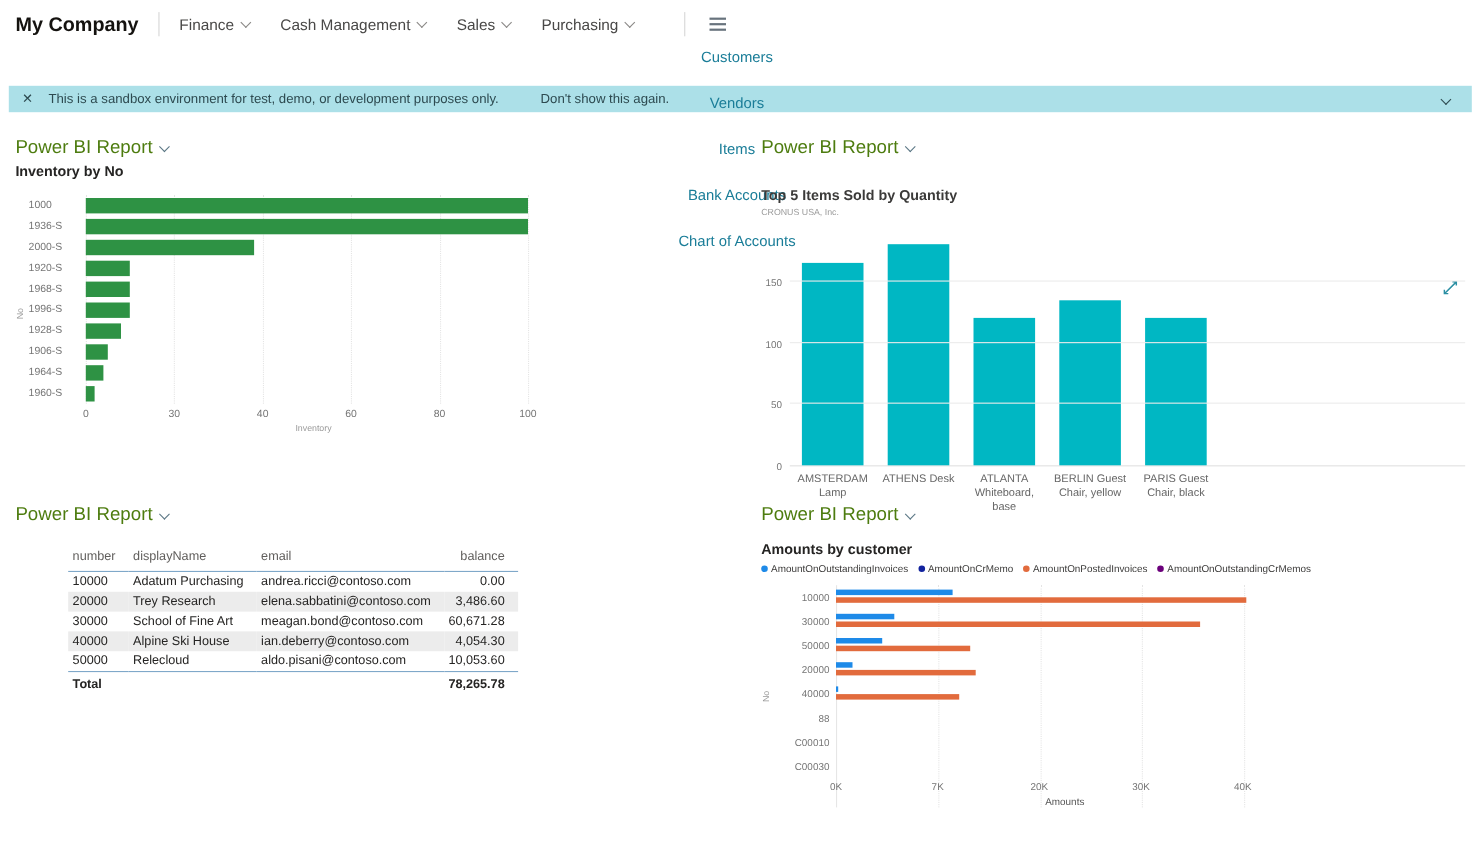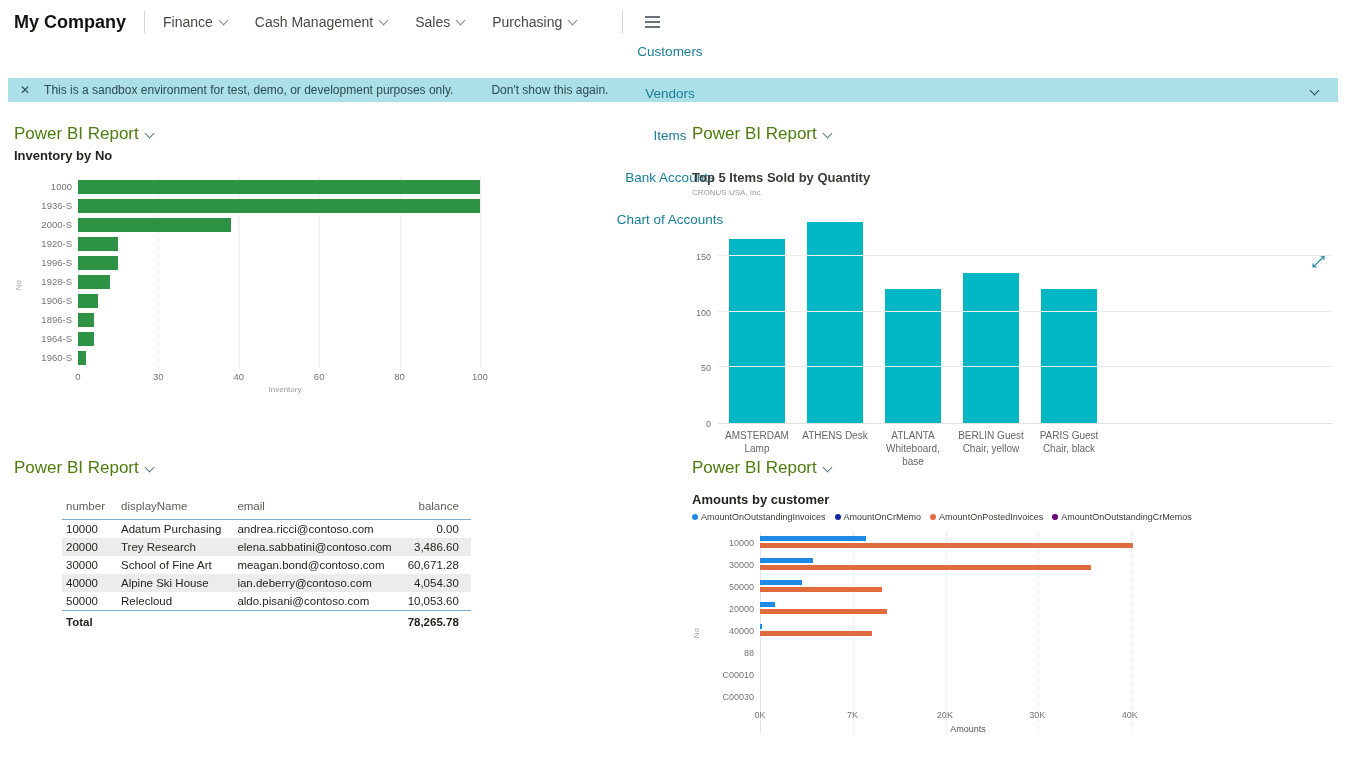--- a/index.html
+++ b/index.html
@@ -33,21 +33,21 @@
   .c-title2{font-size:13px;font-weight:600;color:#3b3a39;margin-top:26px;}
   .c-sub{font-size:8px;color:#9a9a9a;margin-top:3px;}
   .rot{writing-mode:vertical-rl;transform:rotate(180deg);font-size:8px;color:#9a9a9a;align-self:center;width:12px;flex:none;}
   
   .hwrap{display:flex;margin-top:14px;}
   .hbody{position:relative;width:470px;}
   .plotwrap{position:relative;}
   .gridlayer{position:absolute;top:0;bottom:0;left:52px;right:4px;}
   .vgrid{position:absolute;top:0;bottom:0;width:0;border-left:1px dotted #e4e4e4;}
   .hrow{height:19px;display:flex;align-items:center;position:relative;}
-  .hlabel{width:46px;text-align:right;padding-right:6px;font-size:9.5px;color:#757575;flex:none;}
+  .hlabel{width:46px;text-align:left;padding-right:6px;font-size:9.5px;color:#757575;flex:none;}
   .htrack{position:relative;height:14px;flex:1;margin-right:4px;}
   .hbar{position:absolute;left:0;top:0;height:100%;}
   .haxis{position:relative;height:16px;margin:2px 4px 0 52px;font-size:9.5px;color:#757575;}
   .tick{position:absolute;transform:translateX(-50%);top:2px;}
   .hxlabel{margin-left:52px;text-align:center;font-size:8px;color:#9a9a9a;width:414px;}
   
   .vwrap{display:flex;margin-top:12px;}
   .yticks{width:26px;position:relative;flex:none;font-size:9px;color:#757575;}
   .ytick{position:absolute;right:7px;transform:translateY(50%);margin-top:42px;}
   .vplot{position:relative;width:614px;height:214px;border-bottom:1px solid #e0e0e0;}
@@ -169,41 +169,41 @@
                   <div class="hbar" style="width: 36.8932%; background: rgb(46, 146, 68);"></div>
                 </div>
               </div>
               <div class="hrow">
                 <span class="hlabel">1920-S</span>
                 <div class="htrack">
                   <div class="hbar" style="width: 9.70874%; background: rgb(46, 146, 68);"></div>
                 </div>
               </div>
               <div class="hrow">
+                <span class="hlabel">1968-S</span>
+                <div class="htrack">
+                  <div class="hbar" style="width: 9.70874%; background: rgb(46, 146, 68);"></div>
+                </div>
+              </div>
+              <div class="hrow">
                 <span class="hlabel">1996-S</span>
                 <div class="htrack">
                   <div class="hbar" style="width: 9.70874%; background: rgb(46, 146, 68);"></div>
                 </div>
               </div>
               <div class="hrow">
                 <span class="hlabel">1928-S</span>
                 <div class="htrack">
                   <div class="hbar" style="width: 7.76699%; background: rgb(46, 146, 68);"></div>
                 </div>
               </div>
               <div class="hrow">
                 <span class="hlabel">1906-S</span>
                 <div class="htrack">
                   <div class="hbar" style="width: 4.85437%; background: rgb(46, 146, 68);"></div>
-                </div>
-              </div>
-              <div class="hrow">
-                <span class="hlabel">1896-S</span>
-                <div class="htrack">
-                  <div class="hbar" style="width: 3.8835%; background: rgb(46, 146, 68);"></div>
                 </div>
               </div>
               <div class="hrow">
                 <span class="hlabel">1964-S</span>
                 <div class="htrack">
                   <div class="hbar" style="width: 3.8835%; background: rgb(46, 146, 68);"></div>
                 </div>
               </div>
               <div class="hrow">
                 <span class="hlabel">1960-S</span>

